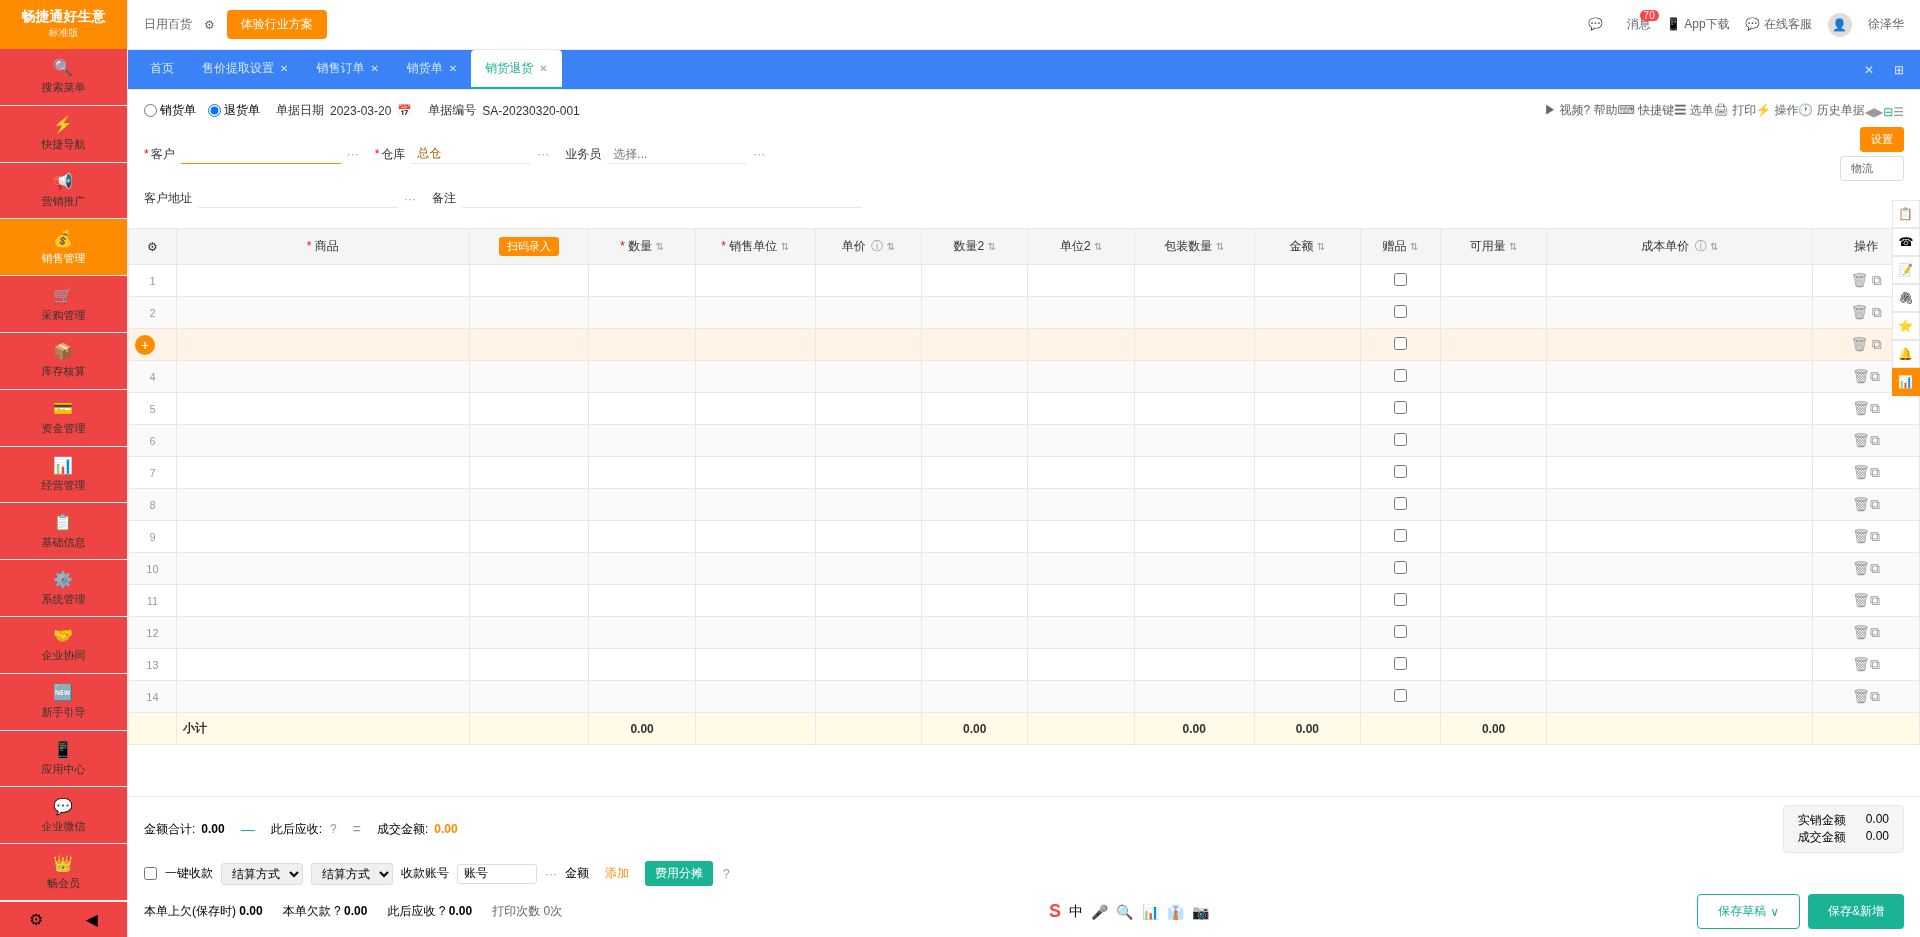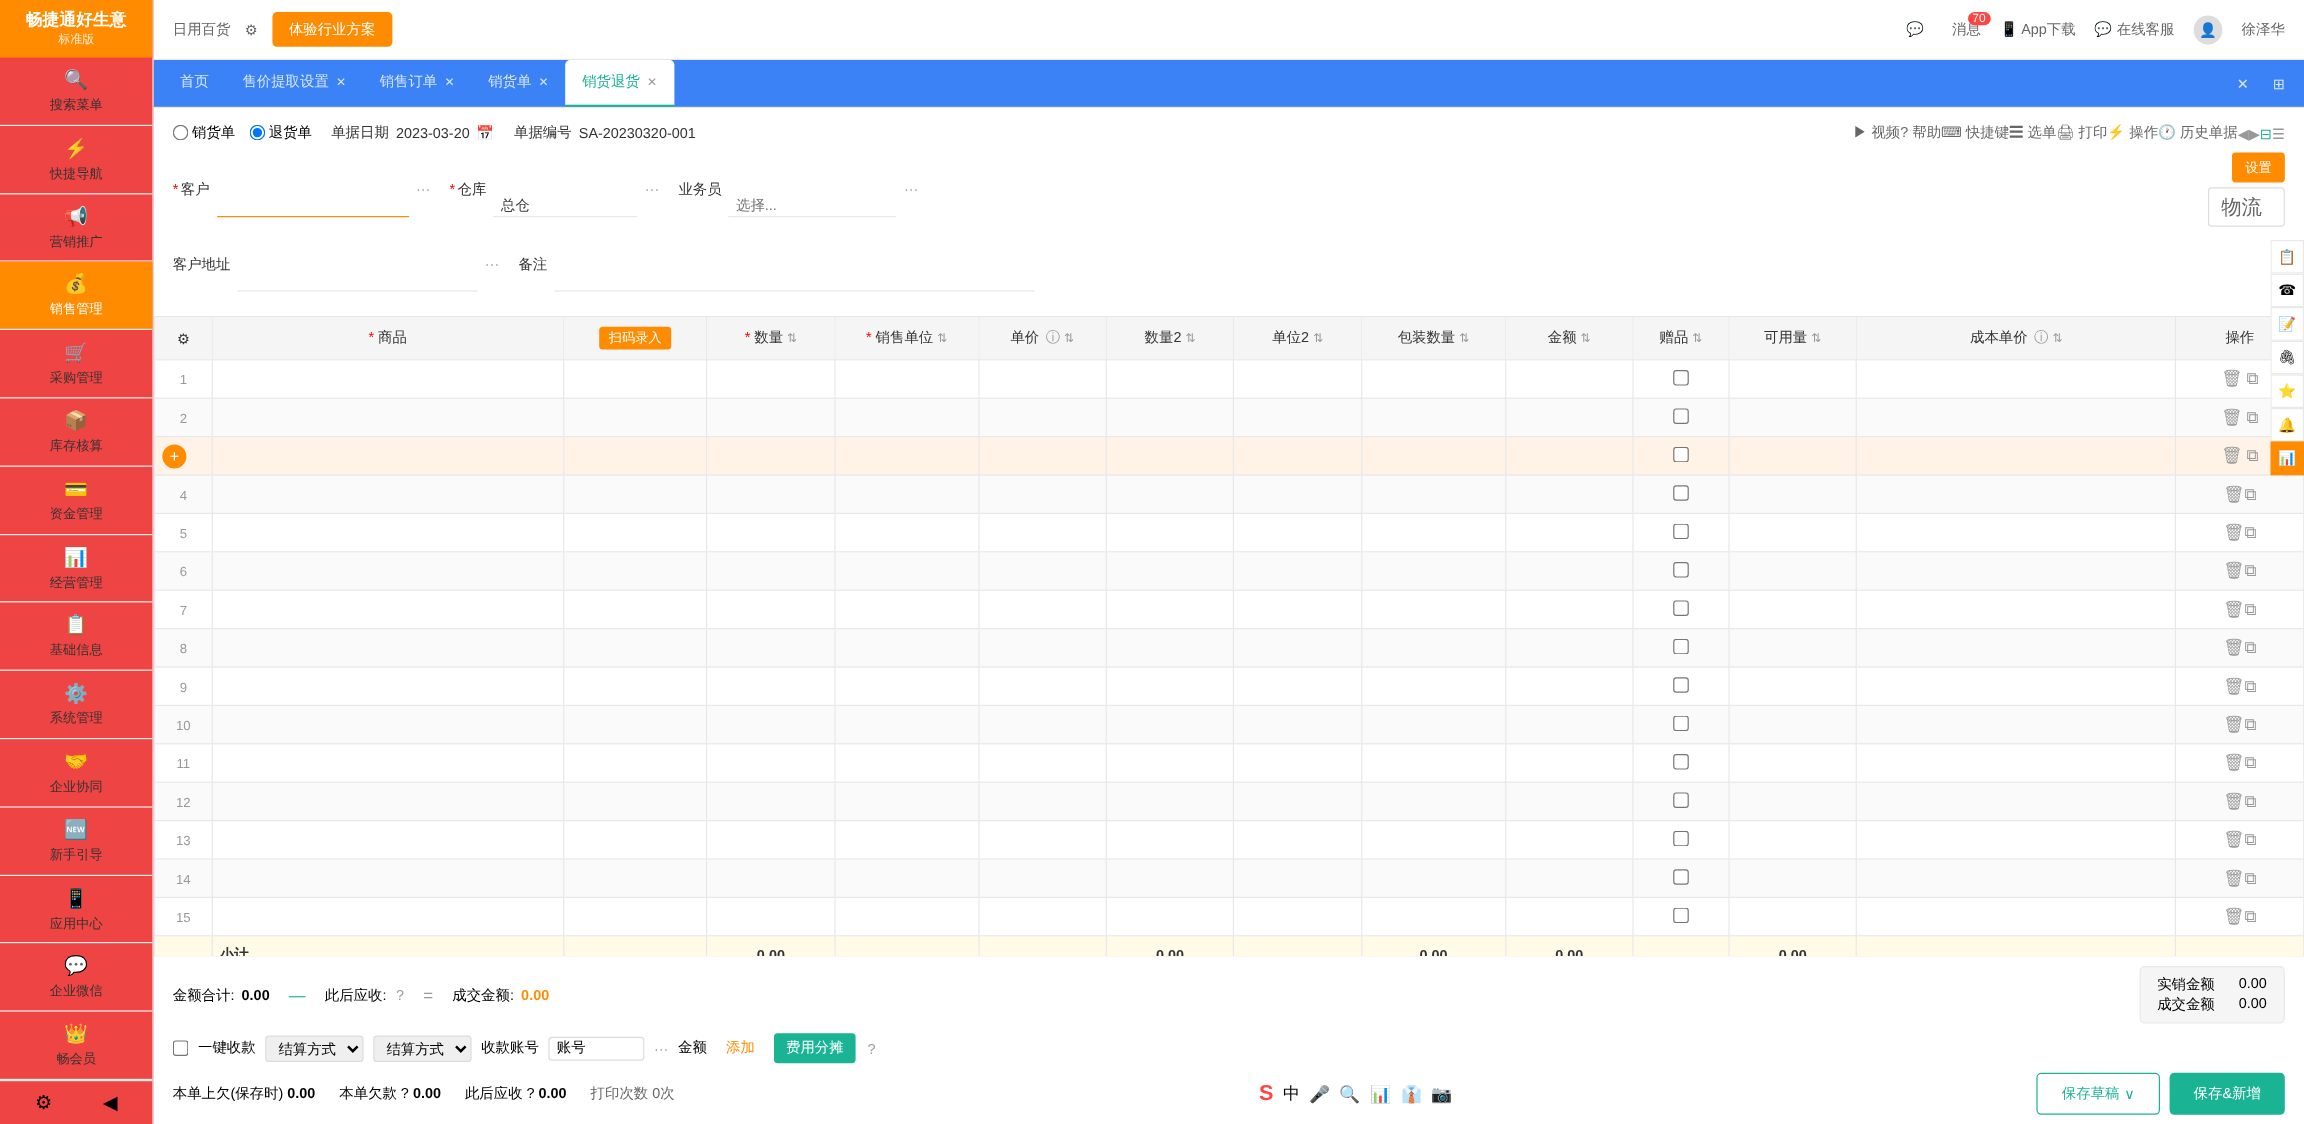--- a/index.html
+++ b/index.html
@@ -34,21 +34,21 @@
     .tab.active { color: #fff; background: #1ab394; border-bottom: 2px solid #1ab394; border-radius: 4px 4px 0 0; }
     .tab .close-icon { margin-left: 6px; font-size: 10px; }
     .tab-close-all { margin-left: auto; color: #999; cursor: pointer; padding: 4px; }
 
     
     .form-area { background: #fff; padding: 12px 16px; flex-shrink: 0; }
     .form-row { display: flex; align-items: center; margin-bottom: 8px; gap: 16px; }
     .form-group { display: flex; align-items: center; gap: 6px; }
     .form-label { font-size: 12px; color: #333; white-space: nowrap; }
     .form-label.required::before { content: '*'; color: red; margin-right: 2px; }
-    .form-input { border: none; border-bottom: 1px solid #e8e8e8; padding: 2px 6px; font-size: 12px; min-width: 120px; outline: none; color: #404040; margin-top: 27px; }
+    .form-input { border: none; border-bottom: 1px solid #e8e8e8; padding: 2px 6px; font-size: 12px; min-width: 120px; outline: none; color: #a16207; }
     .date-display { font-size: 12px; color: #333; }
     .form-actions-right { margin-left: auto; display: flex; gap: 8px; }
     .action-btn { border: 1px solid #ddd; background: #fff; padding: 4px 10px; border-radius: 3px; cursor: pointer; font-size: 12px; color: #666; display: flex; align-items: center; gap: 3px; }
     .action-btn.orange { background: #ff8c00; color: white; border-color: #ff8c00; }
 
     
     .radio-group { display: flex; gap: 12px; align-items: center; }
     .radio-label { display: flex; align-items: center; gap: 3px; cursor: pointer; font-size: 12px; }
 
     
@@ -258,21 +258,21 @@
           <input class="form-input" type="text" value="总仓" style="width: 120px;">
           <span style="color:#999;cursor:pointer;">···</span>
         </div>
         <div class="form-group">
           <span class="form-label">业务员</span>
           <input class="form-input" type="text" style="width: 140px;" placeholder="选择...">
           <span style="color:#999;cursor:pointer;">···</span>
         </div>
         <div style="margin-left:auto;display:flex;flex-direction:column;gap:4px;">
           <button class="action-btn orange" style="font-size:11px;margin-left:20px;">设置</button>
-          <button class="action-btn" style="font-size:17px;">物流</button>
+          <button class="action-btn" style="font-size:11px;">物流</button>
         </div>
       </div>
 
       <div class="form-row">
         <div class="form-group">
           <span class="form-label">客户地址</span>
           <input class="form-input" type="text" style="width: 200px;">
           <span style="color:#999;cursor:pointer;">···</span>
         </div>
         <div class="form-group">
@@ -564,36 +564,20 @@
               <td></td>
               <td></td>
               <td></td>
             <td class="checkbox-cell"><input type="checkbox" style=""></td>
             <td></td>
               <td></td>
             <td><span class="delete-icon">🗑</span><span class="copy-icon">⧉</span></td>
           </tr>
           <tr>
             <td><span class="row-num">14</span></td>
-              <td></td>
-              <td></td>
-              <td></td>
-              <td></td>
-              <td></td>
-              <td></td>
-              <td></td>
-              <td></td>
-              <td></td>
-            <td class="checkbox-cell"><input type="checkbox" style=""></td>
-            <td></td>
-              <td></td>
-            <td><span class="delete-icon">🗑</span><span class="copy-icon">⧉</span></td>
-          </tr>
-          <tr>
-            <td><span class="row-num">15</span></td>
               <td></td>
               <td></td>
               <td></td>
               <td></td>
               <td></td>
               <td></td>
               <td></td>
               <td></td>
               <td></td>
             <td class="checkbox-cell"><input type="checkbox" style=""></td>

